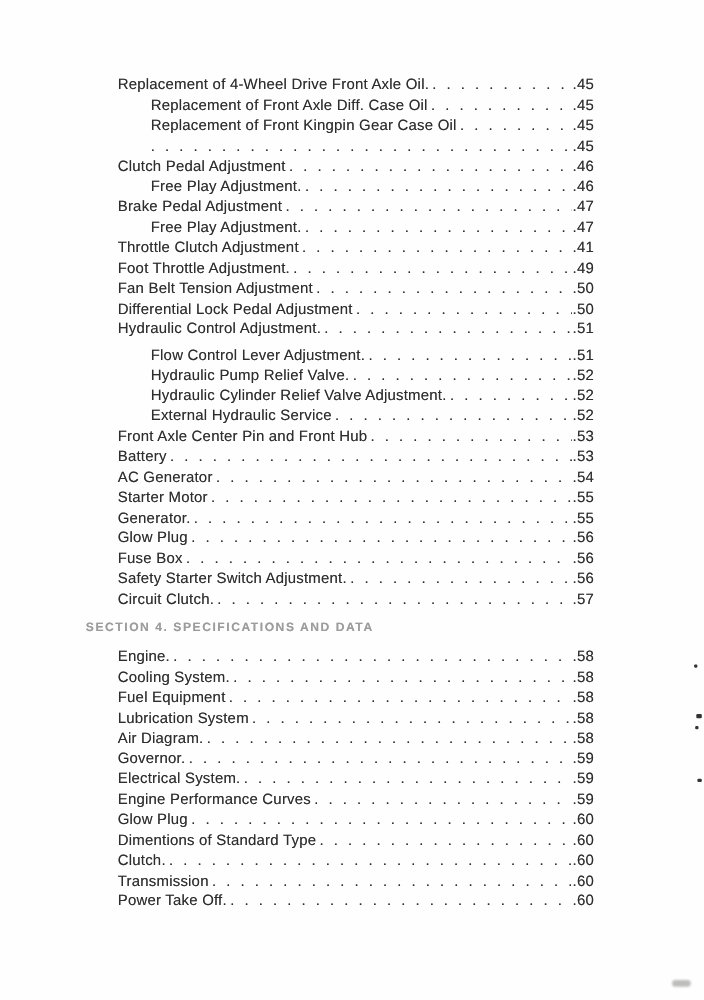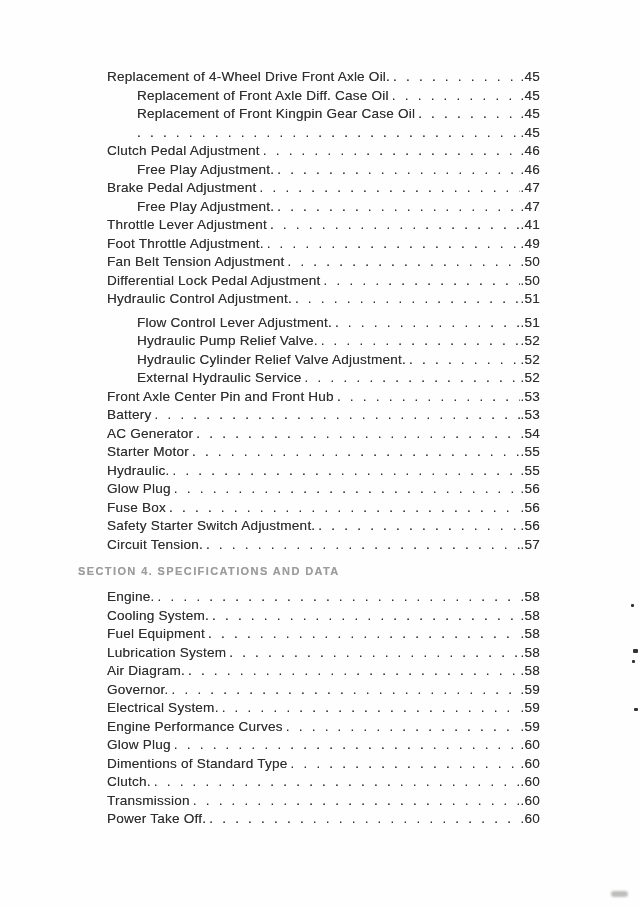--- a/index.html
+++ b/index.html
@@ -114,21 +114,21 @@
     <span class="toc-page">47</span>
   </div>
 
   <div class="toc-row lvl1">
     <span class="toc-title">Free Play Adjustment.</span>
     <span class="toc-leader">. . . . . . . . . . . . . . . . . . . . . . . . . . . . . . . . . . . . . . . . . . . . . . . . . . . . . . . . . . . . . . . . . . . . . . </span>
     <span class="toc-page">47</span>
   </div>
 
   <div class="toc-row">
-    <span class="toc-title">Throttle Lever Adjustment</span>
+    <span class="toc-title">Throttle Clutch Adjustment</span>
     <span class="toc-leader">. . . . . . . . . . . . . . . . . . . . . . . . . . . . . . . . . . . . . . . . . . . . . . . . . . . . . . . . . . . . . . . . . . . . . . </span>
     <span class="toc-page">41</span>
   </div>
 
   <div class="toc-row">
     <span class="toc-title">Foot Throttle Adjustment.</span>
     <span class="toc-leader">. . . . . . . . . . . . . . . . . . . . . . . . . . . . . . . . . . . . . . . . . . . . . . . . . . . . . . . . . . . . . . . . . . . . . . </span>
     <span class="toc-page">49</span>
   </div>
 
@@ -192,21 +192,21 @@
     <span class="toc-page">54</span>
   </div>
 
   <div class="toc-row">
     <span class="toc-title">Starter Motor</span>
     <span class="toc-leader">. . . . . . . . . . . . . . . . . . . . . . . . . . . . . . . . . . . . . . . . . . . . . . . . . . . . . . . . . . . . . . . . . . . . . . </span>
     <span class="toc-page">55</span>
   </div>
 
   <div class="toc-row">
-    <span class="toc-title">Hydraulic.</span>
+    <span class="toc-title">Generator.</span>
     <span class="toc-leader">. . . . . . . . . . . . . . . . . . . . . . . . . . . . . . . . . . . . . . . . . . . . . . . . . . . . . . . . . . . . . . . . . . . . . . </span>
     <span class="toc-page">55</span>
   </div>
 
   <div class="toc-row">
     <span class="toc-title">Glow Plug</span>
     <span class="toc-leader">. . . . . . . . . . . . . . . . . . . . . . . . . . . . . . . . . . . . . . . . . . . . . . . . . . . . . . . . . . . . . . . . . . . . . . </span>
     <span class="toc-page">56</span>
   </div>
 
@@ -216,21 +216,21 @@
     <span class="toc-page">56</span>
   </div>
 
   <div class="toc-row">
     <span class="toc-title">Safety Starter Switch Adjustment.</span>
     <span class="toc-leader">. . . . . . . . . . . . . . . . . . . . . . . . . . . . . . . . . . . . . . . . . . . . . . . . . . . . . . . . . . . . . . . . . . . . . . </span>
     <span class="toc-page">56</span>
   </div>
 
   <div class="toc-row">
-    <span class="toc-title">Circuit Tension.</span>
+    <span class="toc-title">Circuit Clutch.</span>
     <span class="toc-leader">. . . . . . . . . . . . . . . . . . . . . . . . . . . . . . . . . . . . . . . . . . . . . . . . . . . . . . . . . . . . . . . . . . . . . . </span>
     <span class="toc-page">57</span>
   </div>
 </div>
 
   <div class="section-heading">SECTION 4. SPECIFICATIONS AND DATA</div>
 
   <div class="toc-block" id="toc-bottom">
   <div class="toc-row">
     <span class="toc-title">Engine.</span>

